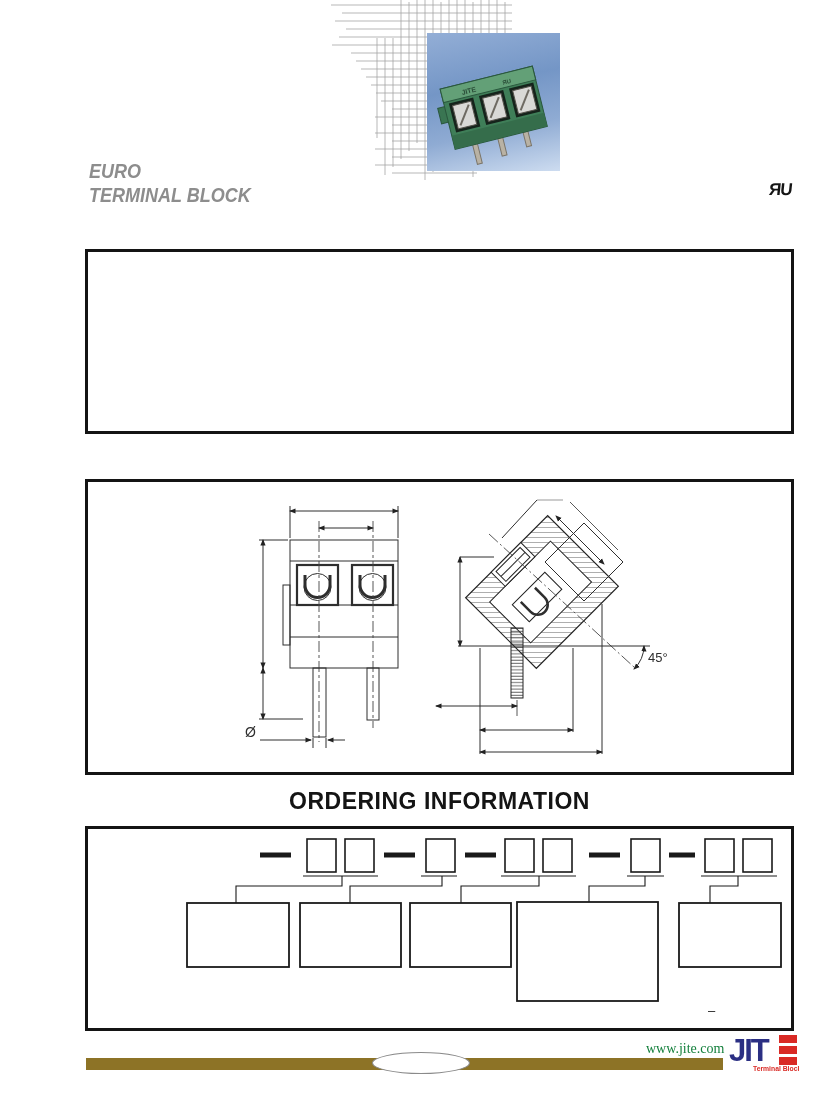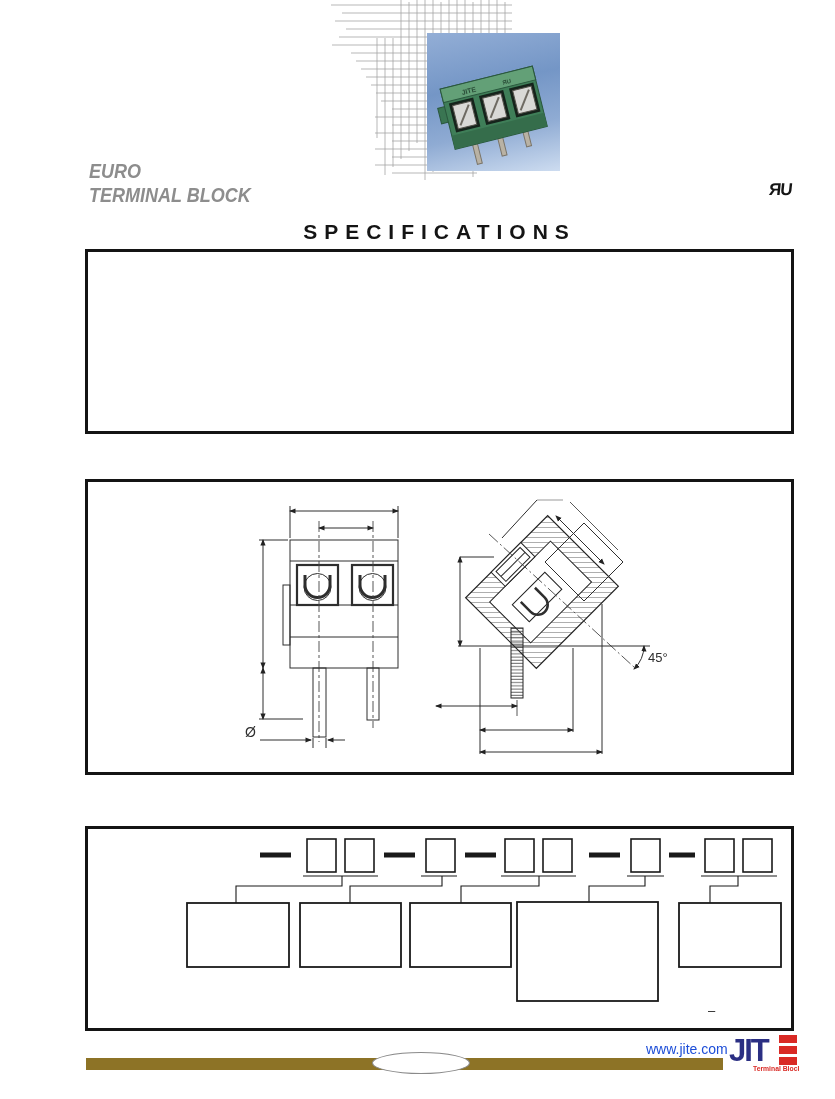--- a/index.html
+++ b/index.html
@@ -24,21 +24,21 @@
   .mech-box{left:85px;top:479px;width:709px;height:296px;}
   .order-box{left:85px;top:826px;width:709px;height:205px;}
   .ul-mark{
     left:769px;top:180px;font-size:17px;font-weight:800;color:#151515;
     transform:skewX(-6deg);letter-spacing:-1px;
   }
   .photo{
     left:427px;top:33px;width:133px;height:138px;
     background:linear-gradient(168deg,#93aed6 0%,#7496c6 38%,#8fabd3 68%,#cddcf0 100%);
   }
-  .url{left:646px;top:1041px;font-size:14px;color:#1d4ed8;}
+  .url{left:646px;top:1041px;font-size:14px;color:#15803d;font-family:Liberation Serif, serif;}
   .goldbar{left:86px;top:1058px;width:637px;height:12px;background:#8d7326;}
   .ellipse{
     left:372px;top:1052px;width:98px;height:22px;background:#fff;
     border:1px solid #8a8a8a;border-radius:50%;box-sizing:border-box;
   }
   svg{display:block;}
   svg text{font-family:"Liberation Sans",sans-serif;}
   .draw-svg line,.draw-svg path,.draw-svg rect,.draw-svg polygon,.draw-svg circle,.draw-svg polyline{vector-effect:none;}
 </style>
 </head>
@@ -117,21 +117,20 @@
     </svg>
   </div>
 
   <div class="abs brand">
     <div>EURO</div>
     <div>TERMINAL BLOCK</div>
   </div>
 
   <div class="abs ul-mark">ЯU</div>
 
-  <div class="abs heading h-spec">SPECIFICATIONS</div>
   <div class="abs frame spec-box"></div>
 
   <div class="abs frame mech-box"></div>
 
   <svg class="abs draw-svg" style="left:85px;top:479px;" width="709" height="296" viewBox="85 479 709 296">
     <defs>
       <marker id="arr" viewBox="0 0 10 10" refX="8.5" refY="5" markerWidth="6.5" markerHeight="6.5" orient="auto-start-reverse">
         <path d="M0,1 L10,5 L0,9 z" fill="#222"></path>
       </marker>
       <pattern id="hp" width="5" height="5" patternUnits="userSpaceOnUse" patternTransform="rotate(45)">
@@ -213,20 +212,21 @@
 
       <line x1="480" y1="648" x2="480" y2="754"></line>
       <line x1="573" y1="648" x2="573" y2="732"></line>
       <line x1="602" y1="604" x2="602" y2="754"></line>
       <line x1="436" y1="706" x2="517" y2="706" marker-start="url(#arr)" marker-end="url(#arr)"></line>
       <line x1="480" y1="730" x2="573" y2="730" marker-start="url(#arr)" marker-end="url(#arr)"></line>
       <line x1="480" y1="752" x2="602" y2="752" marker-start="url(#arr)" marker-end="url(#arr)"></line>
     </g>
   </svg>
 
+  <div class="abs heading h-order">ORDERING INFORMATION</div>
   <div class="abs frame order-box"></div>
 
   <svg class="abs draw-svg" style="left:85px;top:826px;" width="709" height="205" viewBox="85 826 709 205">
     <g stroke="#1a1a1a" fill="none">
 
       <g stroke-width="5">
         <line x1="260" y1="855" x2="291" y2="855"></line>
         <line x1="384" y1="855" x2="415" y2="855"></line>
         <line x1="465" y1="855" x2="496" y2="855"></line>
         <line x1="589" y1="855" x2="620" y2="855"></line>

